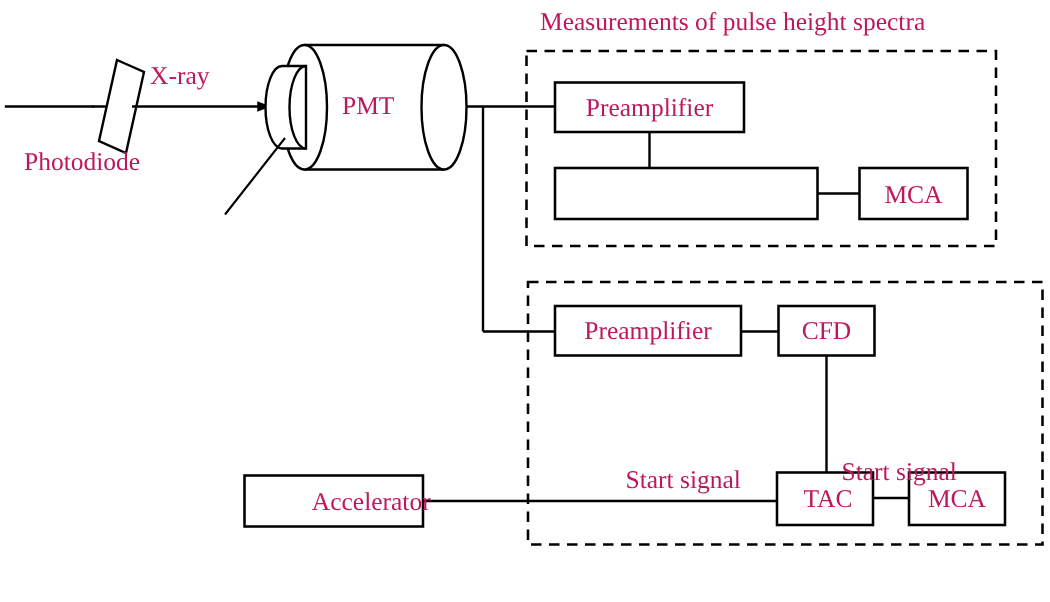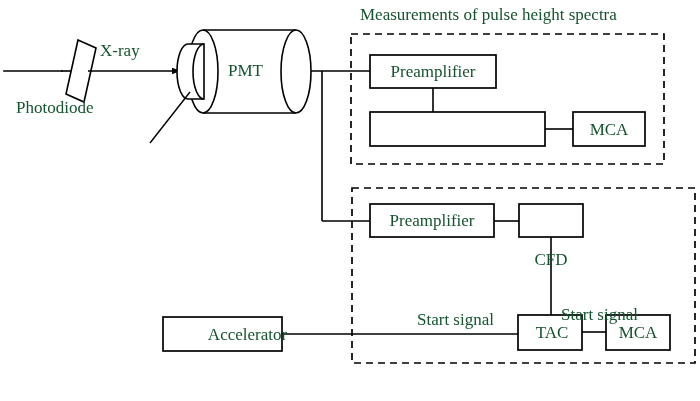--- a/index.html
+++ b/index.html
@@ -17,21 +17,21 @@
   }
   #svg-layer {
     position: absolute;
     left: 0;
     top: 0;
     width: 700px;
     height: 401px;
   }
   .lbl {
     position: absolute;
-    color: #14532d;
+    color: #be185d;
     white-space: nowrap;
     line-height: 1;
     font-family: Liberation Serif, serif;
   }
   .box-label {
     display: flex;
     align-items: center;
     justify-content: center;
     text-align: left;
   }
@@ -110,21 +110,21 @@
 
   <div class="lbl t17" style="left:360px; top:6px;">Measurements of pulse height spectra</div>
 
   <div class="lbl box-label t17" style="left:370px; top:55px; width:126px; height:33px;">Preamplifier</div>
 
 
   <div class="lbl box-label t17" style="left:573px; top:112px; width:72px; height:34px;">MCA</div>
 
   <div class="lbl box-label t17" style="left:370px; top:204px; width:124px; height:33px;">Preamplifier</div>
 
-  <div class="lbl box-label t17" style="left:519px; top:204px; width:64px; height:33px;margin-top:39px;">CFD</div>
+  <div class="lbl box-label t17" style="left:519px; top:204px; width:64px; height:33px;">CFD</div>
 
   <div class="lbl box-label t17" style="left:518px; top:315px; width:68px; height:35px;">TAC</div>
 
   <div class="lbl box-label t17" style="left:606px; top:315px; width:64px; height:35px;">MCA</div>
 
   <div class="lbl t17" style="left:561px; top:283px;margin-top:23px;">Start signal</div>
 
   <div class="lbl t17" style="left:417px; top:311px;">Start signal</div>
 
   <div class="lbl box-label t17" style="left:163px; top:317px; width:119px; height:34px;padding-left:25px;">Accelerator</div>

